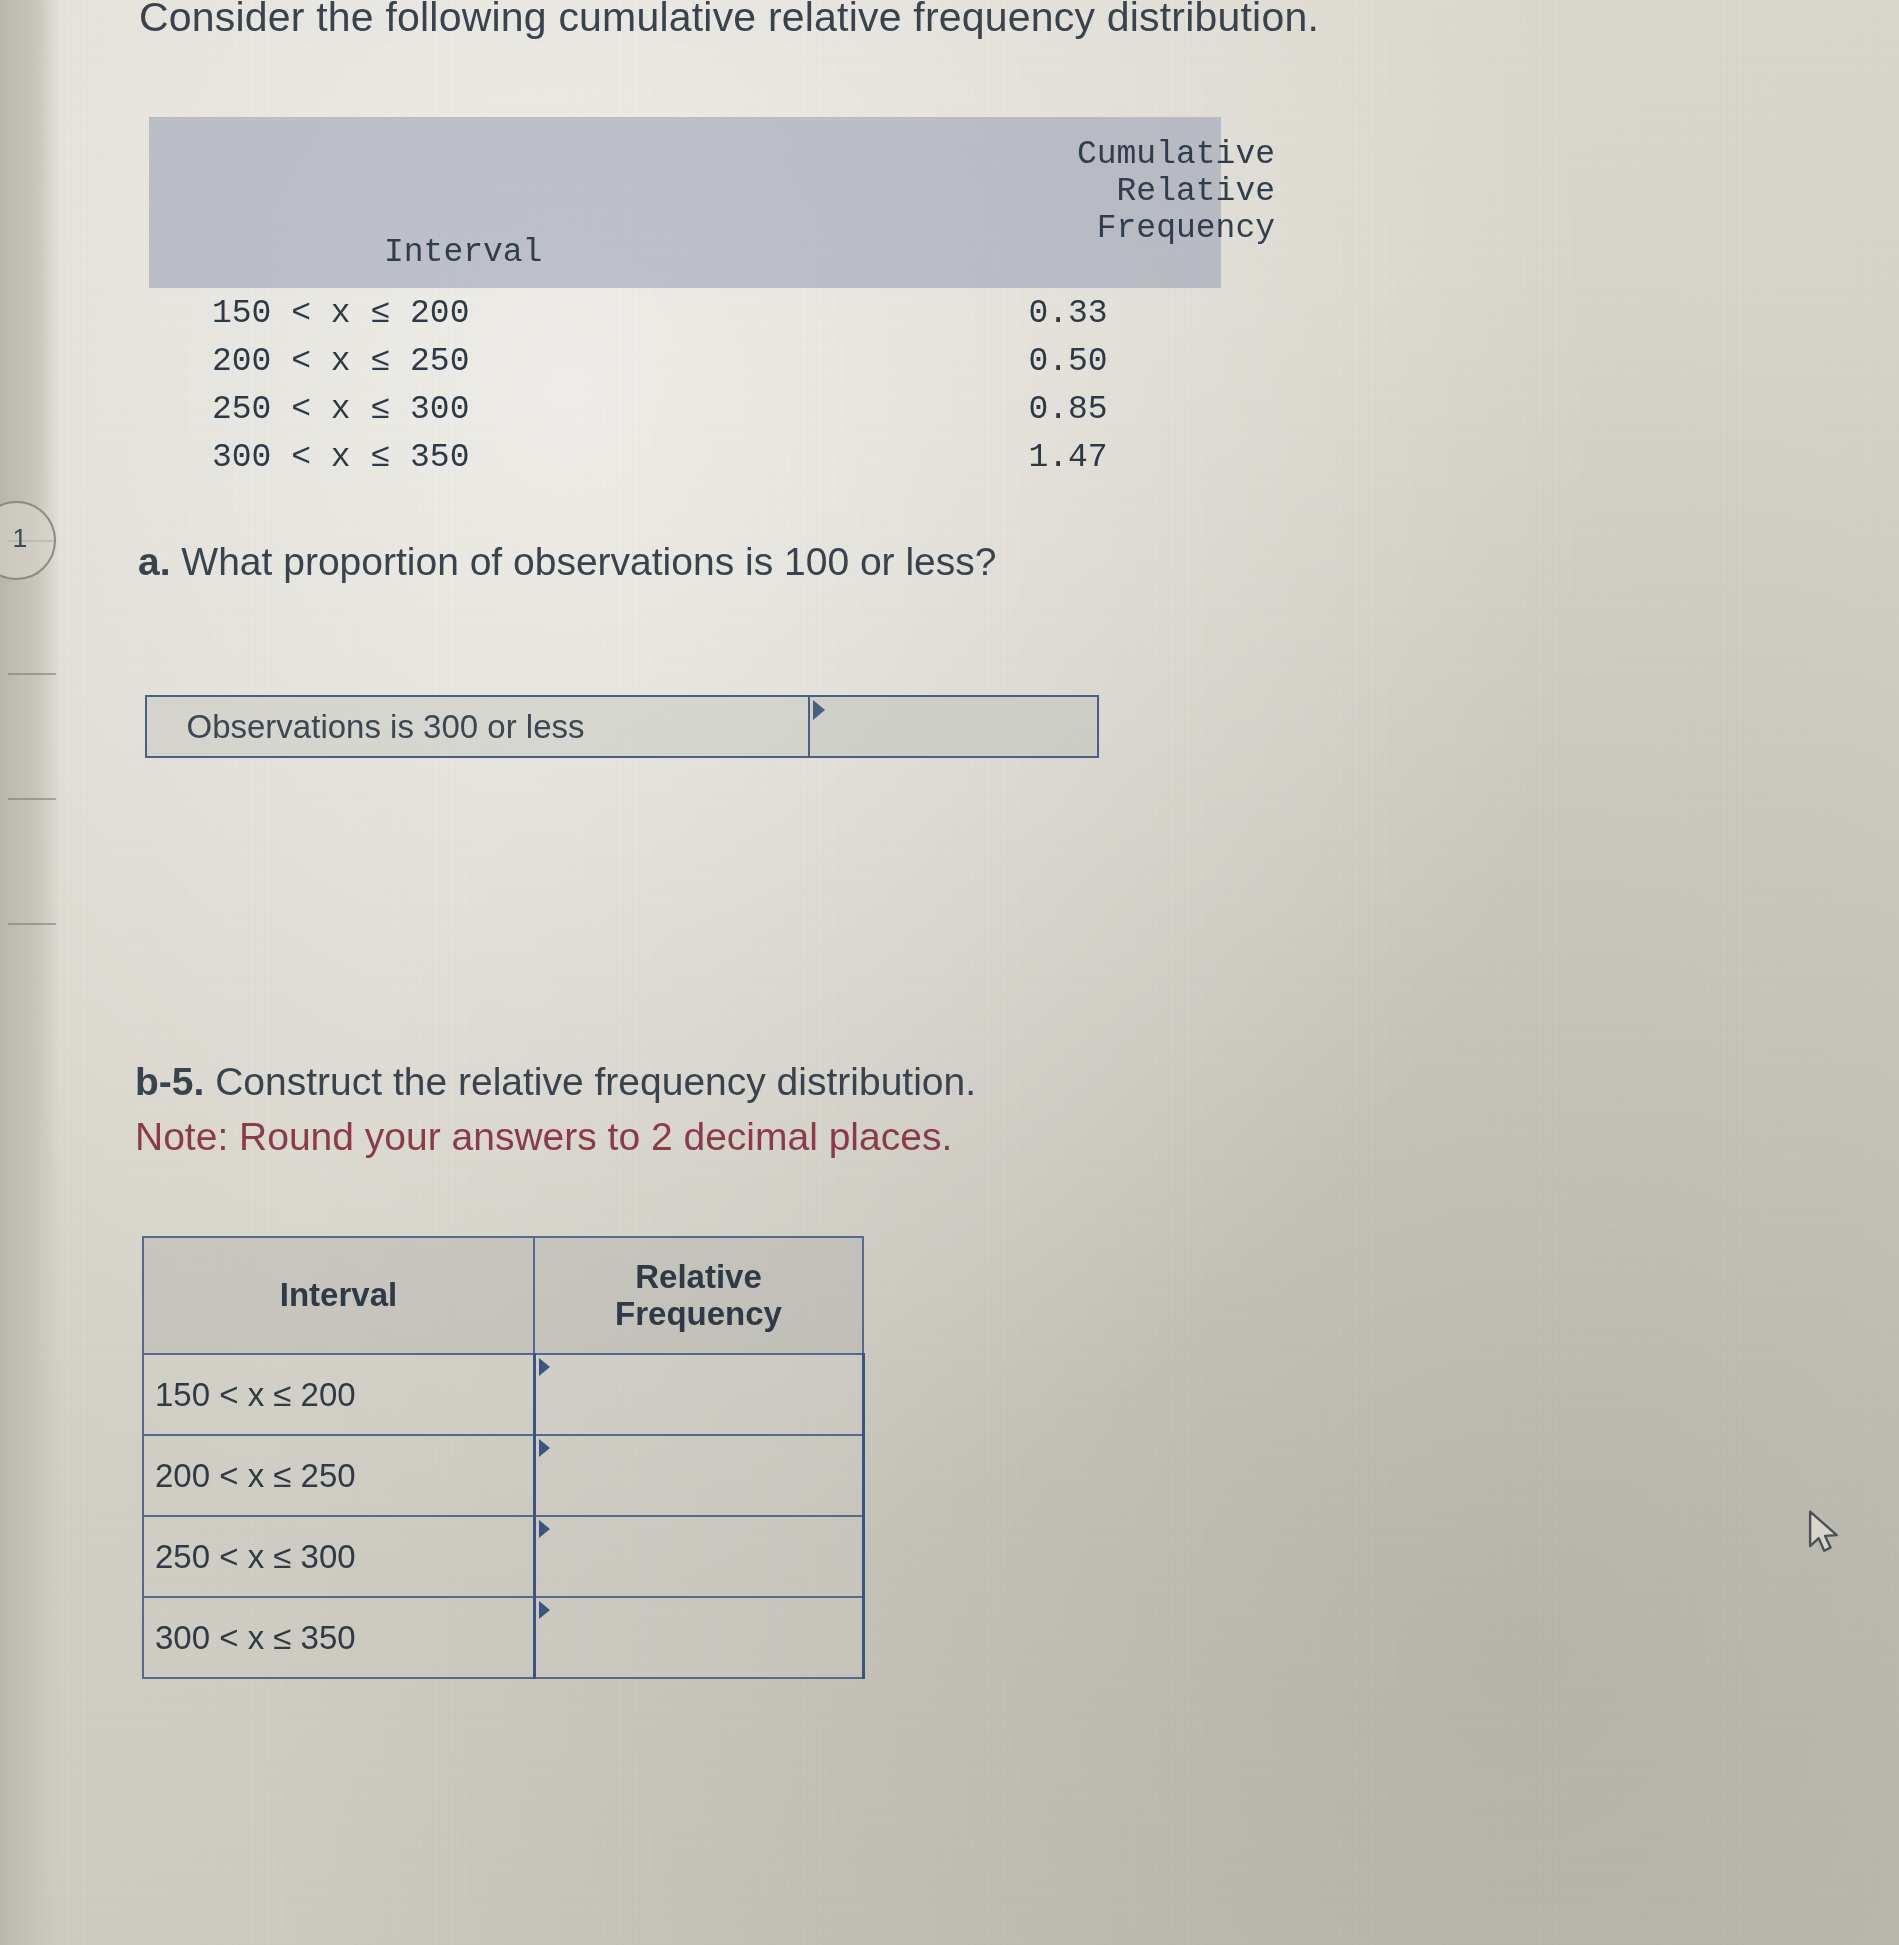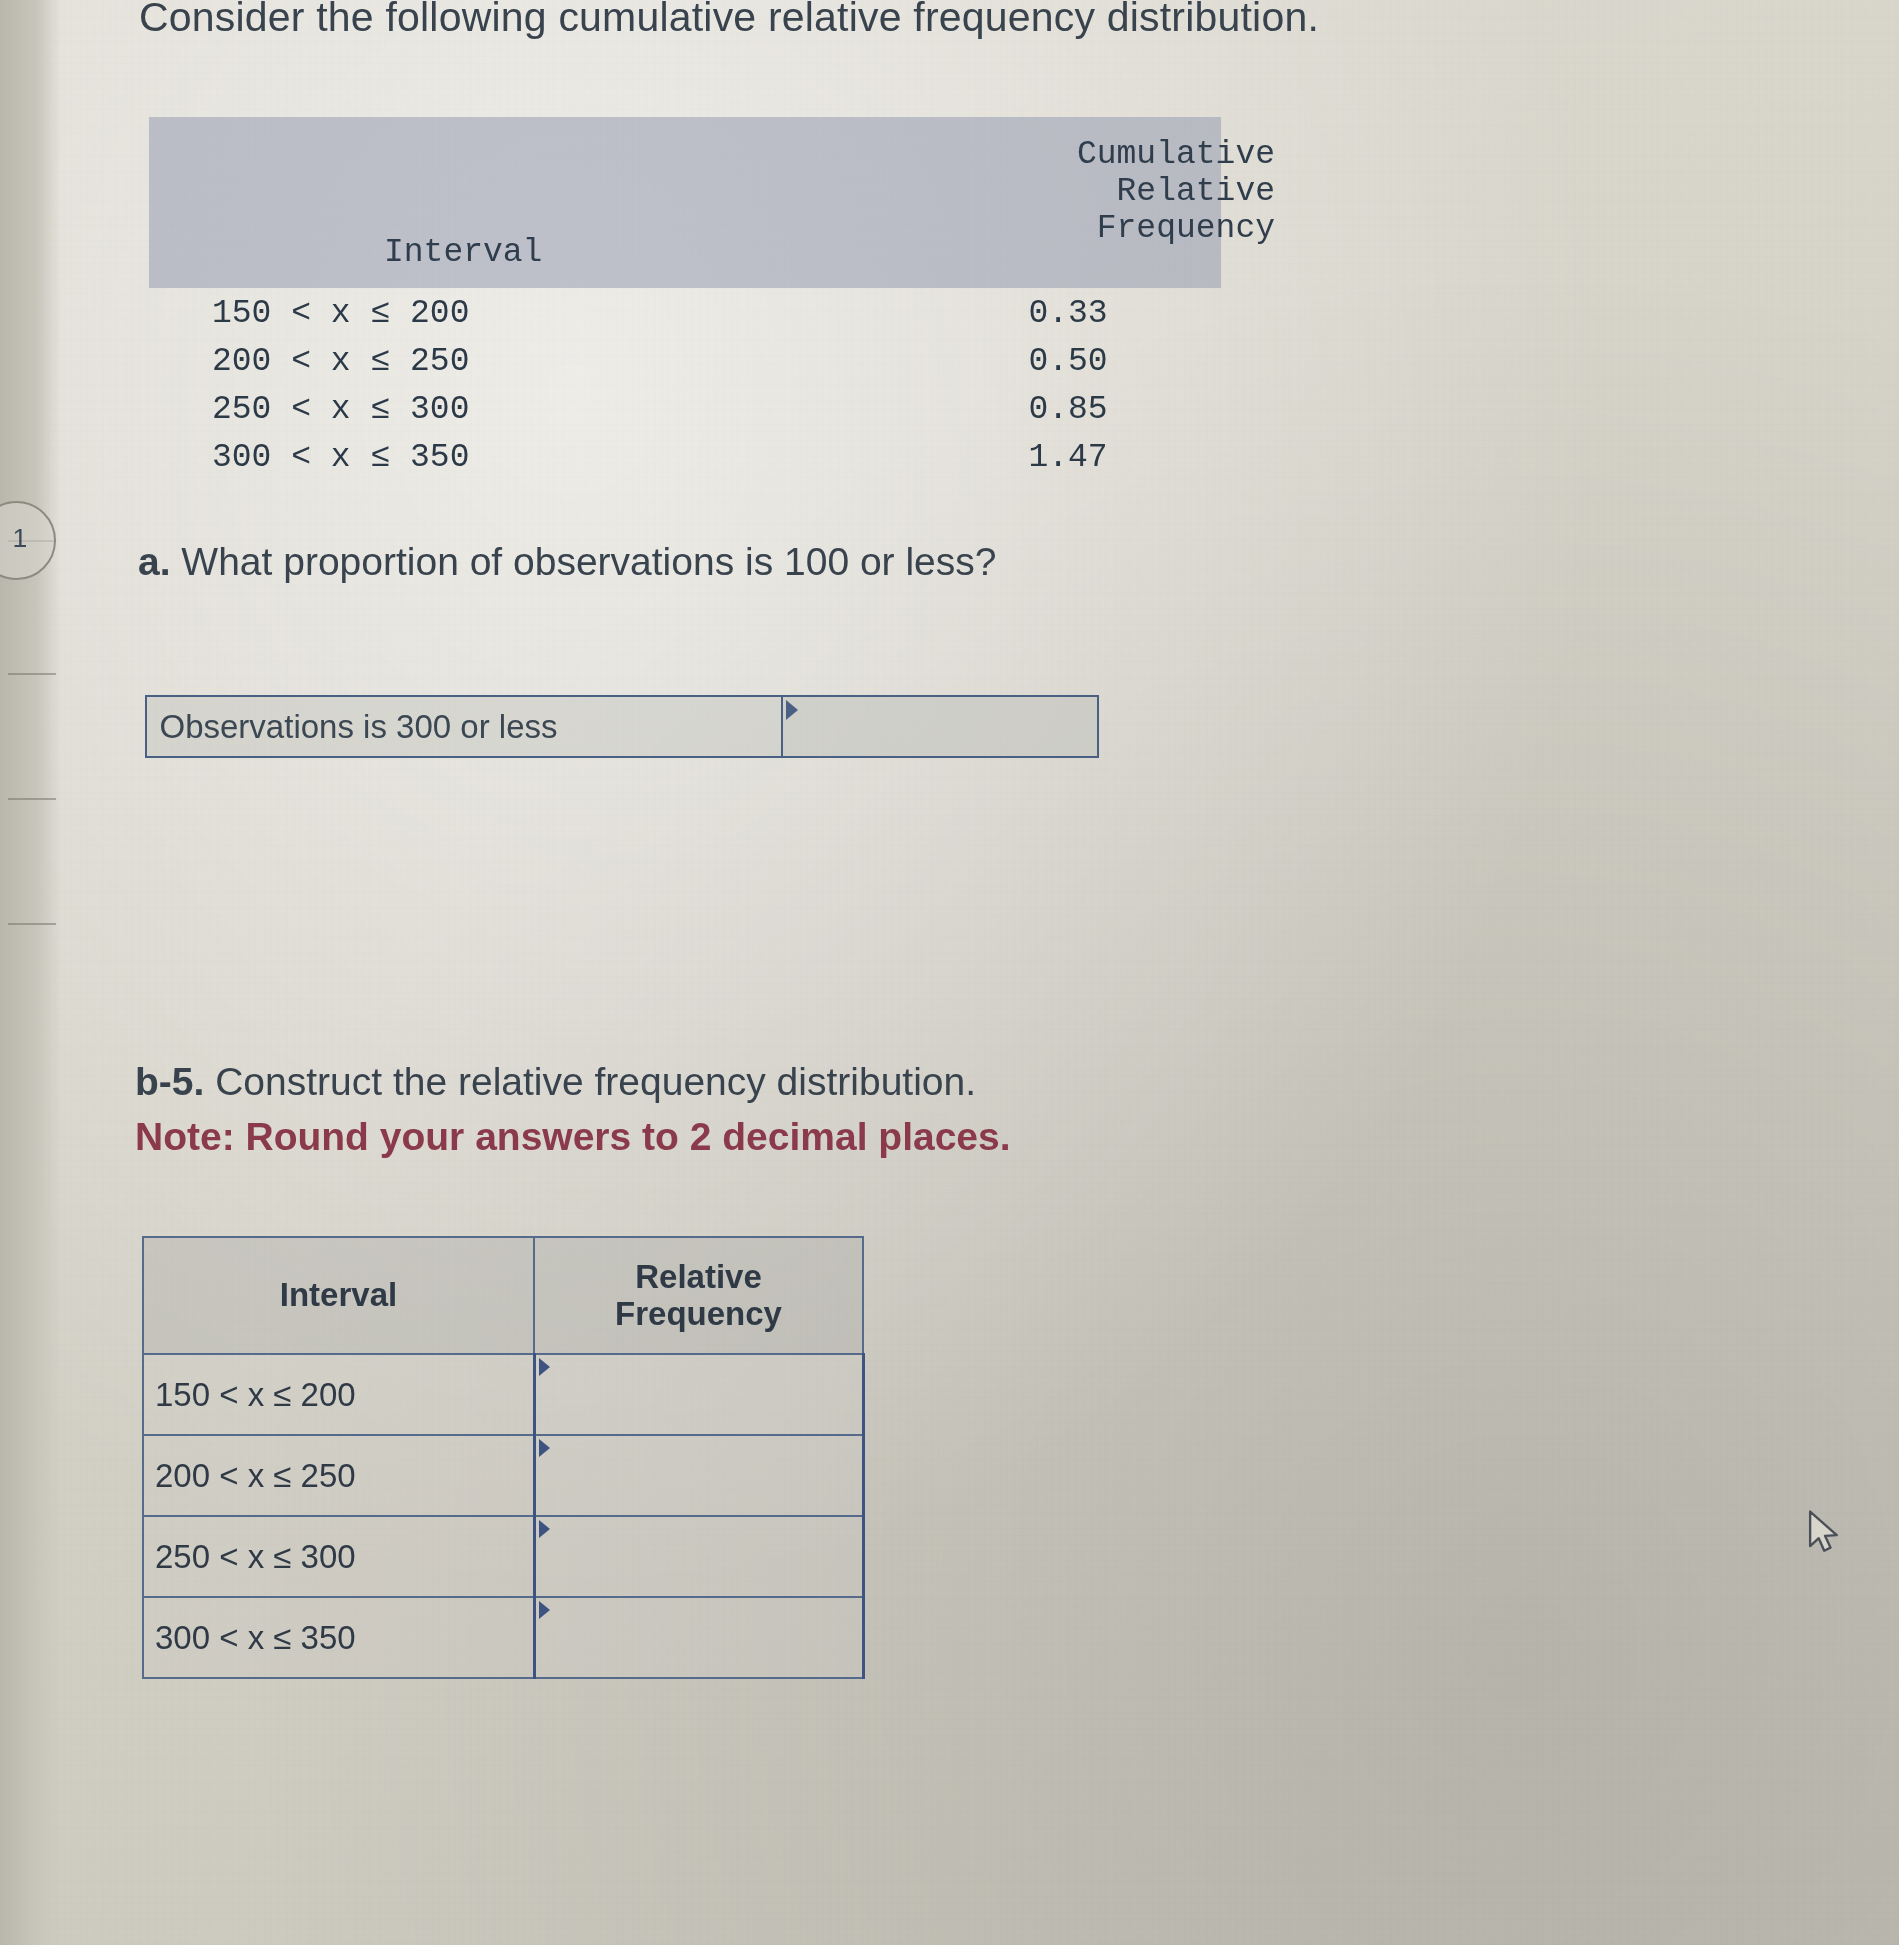--- a/index.html
+++ b/index.html
@@ -153,20 +153,21 @@
     align-items: stretch;
   }
   #answer-row .label-cell {
     flex: 0 0 634px;
     display: flex;
     align-items: center;
     padding-left: 12.5px;
     font-size: 33px;
     color: #3b4753;
     box-sizing: border-box;
+    margin-left: 27px;
   }
   #answer-row .input-cell {
     flex: 1 1 auto;
     border-left: 2.3px solid #4a5f84;
     position: relative;
     background: rgba(200,201,194,.35);
   }
   #answer-row .input-cell .caret {
     position: absolute;
     left: 3.1px; top: 3.1px;
@@ -183,21 +184,21 @@
     top: 1060px;
     font-size: 39px;
     color: #39434e;
     white-space: nowrap;
   }
   #note {
     position: absolute;
     left: 135px;
     top: 1115px;
     font-size: 39px;
-    font-weight: bold;
+    font-weight: normal;
     color: #8a3a4a;
     white-space: nowrap;
   }
 
   
   #b-table {
     position: absolute;
     left: 142px;
     top: 1236px;
     border-collapse: collapse;

